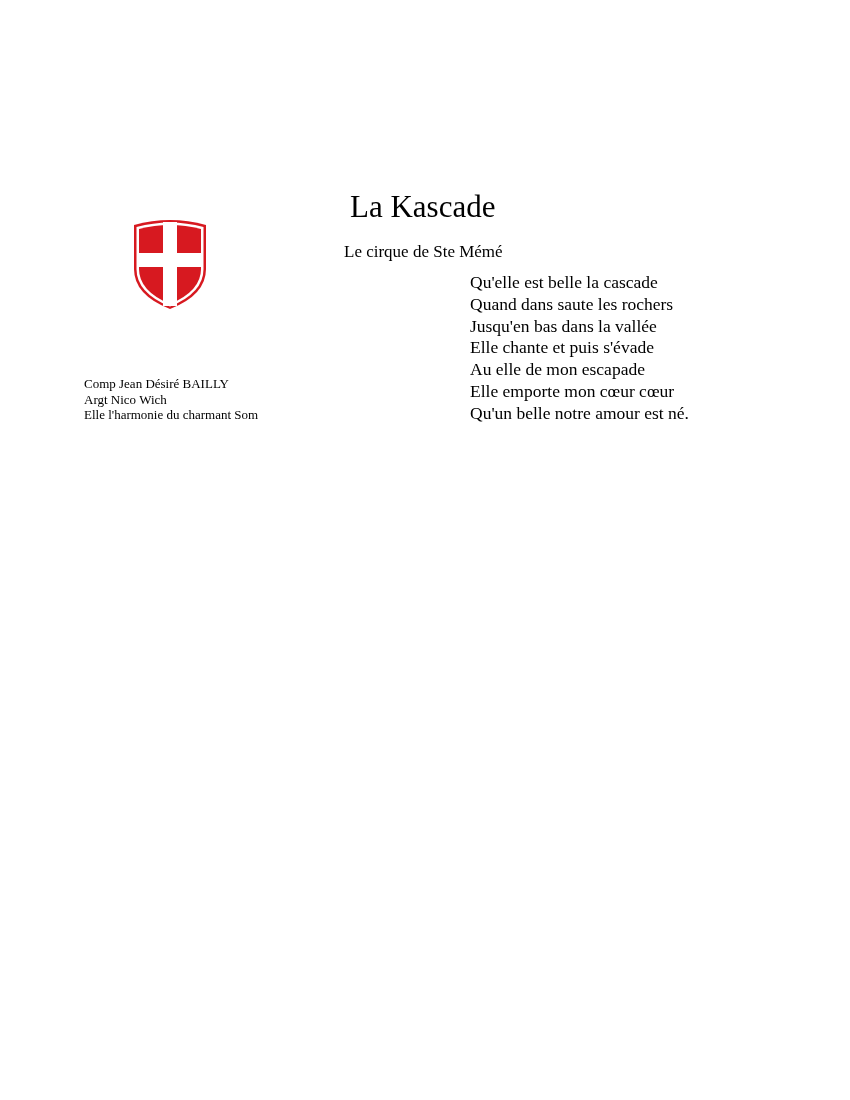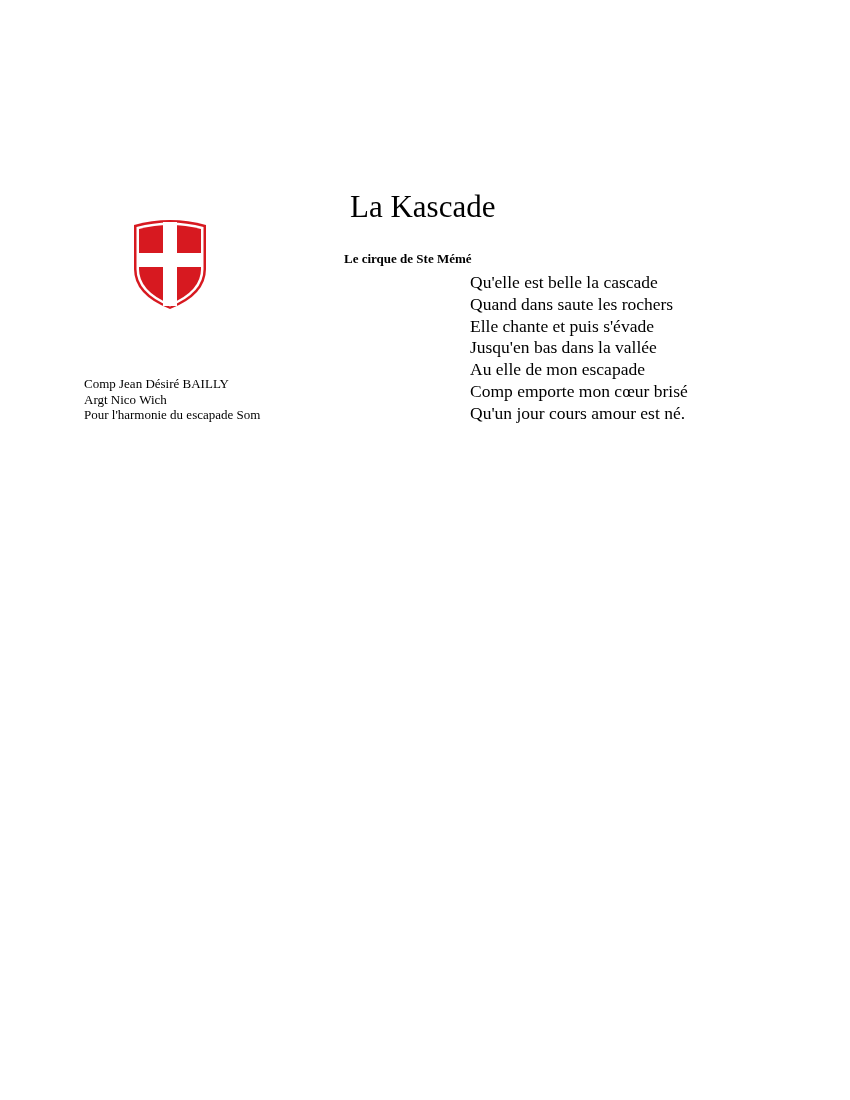--- a/index.html
+++ b/index.html
@@ -20,25 +20,24 @@
       left: 343px;
       top: 189px;
       font-size: 31px;
       line-height: 36px;
       white-space: nowrap;
       margin-left: 7px;
     }
     .subtitle {
       position: absolute;
       left: 344px;
-      top: 250px;
-      font-size: 13px;
+      top: 243px;
+      font-size: 17px;
       line-height: 18px;
       white-space: nowrap;
-      font-weight: bold;
     }
     .crest {
       position: absolute;
       left: 131px;
       top: 217px;
       width: 78px;
       height: 94px;
     }
     .credits {
       position: absolute;
@@ -77,26 +76,26 @@
       <path d="M8 12 Q39 4 70 12 L70 52 Q70 74 39 87 Q8 74 8 52 Z" fill="#d71920"></path>
 
       <rect x="32" y="5" width="14" height="84" fill="#ffffff"></rect>
       <rect x="7" y="36" width="64" height="14" fill="#ffffff"></rect>
     </svg>
   </div>
 
   <div class="credits">
     <div>Comp Jean Désiré BAILLY</div>
     <div>Argt Nico Wich</div>
-    <div>Pour l'harmonie du escapade Som</div>
+    <div>Elle l'harmonie du charmant Som</div>
   </div>
 
   <div class="lyrics">
     <div>Qu'elle est belle la cascade</div>
     <div>Quand dans saute les rochers</div>
+    <div>Jusqu'en bas dans la vallée</div>
     <div>Elle chante et puis s'évade</div>
-    <div>Jusqu'en bas dans la vallée</div>
     <div>Au elle de mon escapade</div>
-    <div>Comp emporte mon cœur brisé</div>
-    <div>Qu'un jour cours amour est né.</div>
+    <div>Elle emporte mon cœur cœur</div>
+    <div>Qu'un belle notre amour est né.</div>
   </div>
 
 </div>
 
 </body></html>

